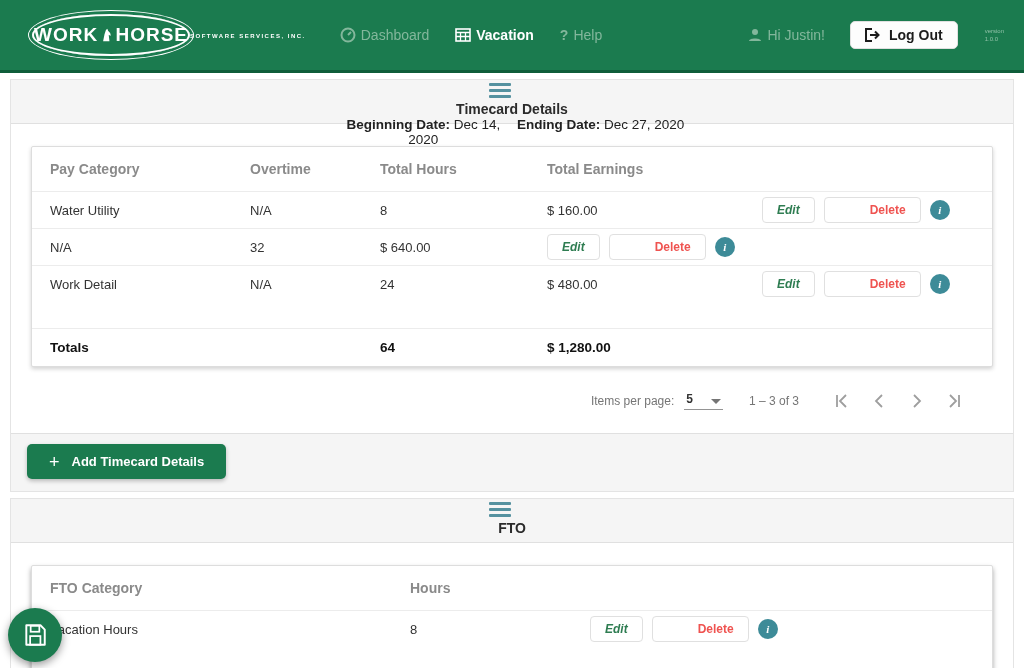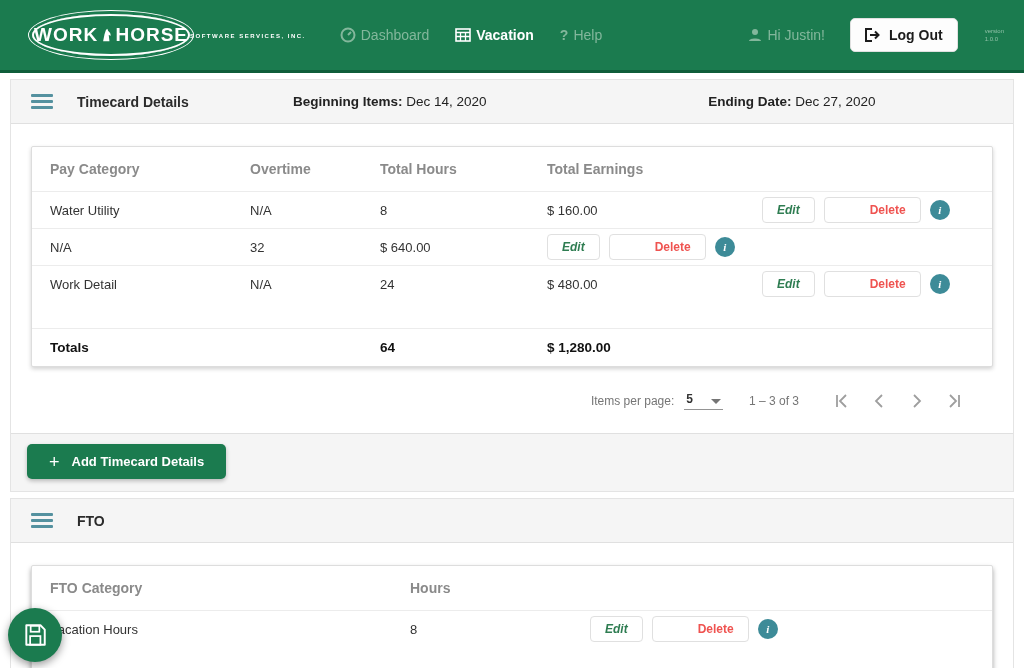--- a/index.html
+++ b/index.html
@@ -18,28 +18,28 @@
   .logo-tagline { color:#fff; font-size:6px; letter-spacing:1.5px; margin-top:2px; font-weight:bold; }
   .nav { display:flex; align-items:center; gap:26px; }
   .nav-item { display:flex; align-items:center; gap:5px; font-size:14px; color:#83b79c;
     cursor:pointer; text-decoration:none; }
   .nav-item.active { color:#ffffff; font-weight:bold; }
   .nav-item svg { display:block; }
   .help-q { font-weight:bold; font-size:14px; }
   .topbar-right { margin-left:auto; display:flex; align-items:center; gap:25px; }
   .greeting { display:flex; align-items:center; gap:5px; color:#83b79c; font-size:14px; }
   .logout-btn { background:#fdfdfd; color:#1c1c1c; border:1px solid #e0e0e0; border-radius:5px;
-    height:34px; padding:0 14px; font-size:14px; font-weight:bold; display:flex; align-items:center;
+    height:28px; padding:0 14px; font-size:14px; font-weight:bold; display:flex; align-items:center;
     gap:8px; cursor:pointer; font-family:inherit; }
   .version { color:#8fc1a7; font-size:6px; line-height:8px; text-align:left; margin-left:2px; }
 
   
   .panel { margin:6px 10px 0 10px; border:1px solid #e4e4e4; background:#fff; }
   .panel-header { background:#f5f5f5; border-bottom:1px solid #e0e0e0; height:44px;
-    display:flex; align-items:center; padding:0 20px; }
+    display:flex; align-items:center; padding:0 20px;flex-direction:column; }
   .hamburger { width:22px; cursor:pointer; margin-right:24px; }
   .hamburger span { display:block; height:3px; background:#54919f; margin:3px 0; border-radius:1px; }
   .panel-title { font-size:14px; font-weight:bold; color:#2b2b2b; }
   .header-dates { flex:1; display:flex; }
   .date-block { width:50%; text-align:center; font-size:13.5px; color:#222; }
   .date-label { font-weight:bold; }
 
   .panel-body { padding:22px 20px 10px 20px; }
   .table-card { border:1px solid #ddd; border-radius:2px; background:#fff;
     box-shadow:0 2px 4px rgba(0,0,0,0.18); }
@@ -149,21 +149,21 @@
 
   <section class="panel">
     <div class="panel-header">
       <div class="hamburger">
         <span></span>
           <span></span>
           <span></span>
       </div>
       <span class="panel-title">Timecard Details</span>
       <div class="header-dates">
-        <div class="date-block"><span class="date-label">Beginning Items:</span><span> Dec 14, 2020</span></div>
+        <div class="date-block"><span class="date-label">Beginning Date:</span><span> Dec 14, 2020</span></div>
         <div class="date-block"><span class="date-label">Ending Date:</span><span> Dec 27, 2020</span></div>
       </div>
     </div>
 
     <div class="panel-body">
       <div class="table-card t1">
         <div class="trow thead">
           <span class="th">Pay Category</span>
           <span class="th">Overtime</span>
           <span class="th">Total Hours</span>

